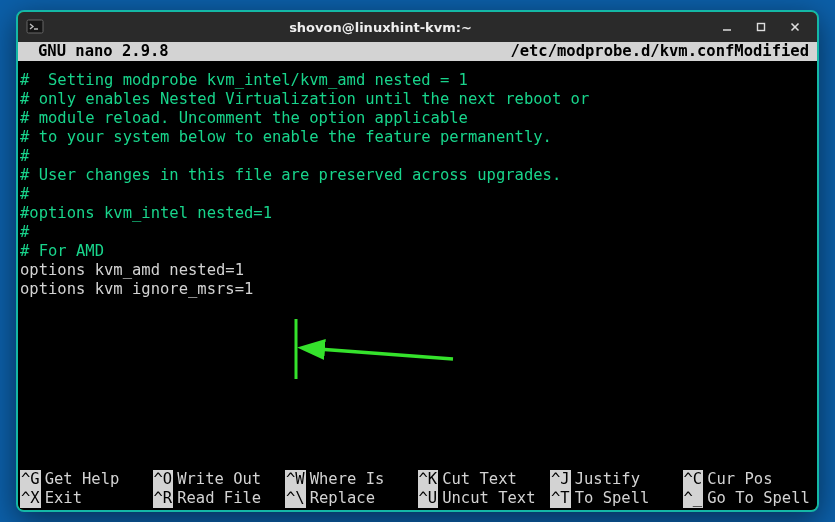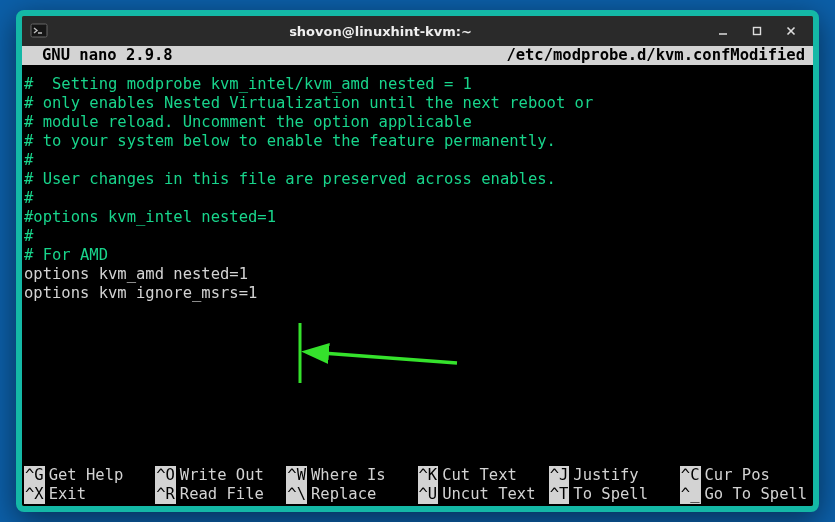--- a/index.html
+++ b/index.html
@@ -5,21 +5,21 @@
   html,body{margin:0;padding:0;}
   body{
     background:#0c5fa8;
     font-family:"DejaVu Sans Mono","Liberation Mono",Consolas,monospace;
     width:835px;height:522px;overflow:hidden;position:relative;
   }
   .window{
     position:absolute;left:16px;top:10px;right:16px;bottom:10px;
     background:#4d7c0f;border-radius:8px;box-shadow:0 8px 30px rgba(0,0,0,.5);
     display:flex;flex-direction:column;overflow:hidden;
-    border:6px solid #14b8a6;
+    border:2px solid #14b8a6;
   }
   .titlebar{
     height:30px;background:#2a2a2a;display:flex;align-items:center;
     padding:0 8px;color:#d9d9d9;font-size:13px;font-family:"DejaVu Sans",Arial,sans-serif;
     user-select:none;
   }
   .titlebar .app-icon{
     width:18px;height:18px;margin-right:10px;display:flex;align-items:center;justify-content:center;
   }
   .titlebar .title{flex:1;text-align:center;font-weight:600;color:#eee;}
@@ -88,21 +88,21 @@
       <span class="right">Modified</span>
     </div>
 
     <div class="content">
       <div id="lines">
           <div class="line c-comment">#  Setting modprobe kvm_intel/kvm_amd nested = 1</div>
           <div class="line c-comment"># only enables Nested Virtualization until the next reboot or</div>
           <div class="line c-comment"># module reload. Uncomment the option applicable</div>
           <div class="line c-comment"># to your system below to enable the feature permanently.</div>
           <div class="line c-comment">#</div>
-          <div class="line c-comment"># User changes in this file are preserved across enables.</div>
+          <div class="line c-comment"># User changes in this file are preserved across upgrades.</div>
           <div class="line c-comment">#</div>
           <div class="line c-comment">#options kvm_intel nested=1</div>
           <div class="line c-comment">#</div>
           <div class="line c-comment"># For AMD</div>
           <div class="line c-plain">options kvm_amd nested=1</div>
           <div class="line c-plain">options kvm ignore_msrs=1</div>
         </div>
 
       <svg class="arrow" width="200" height="80" style="left:260px;top:256px">
         <line x1="18" y1="2" x2="18" y2="62" stroke="#35e22c" stroke-width="3"></line>

